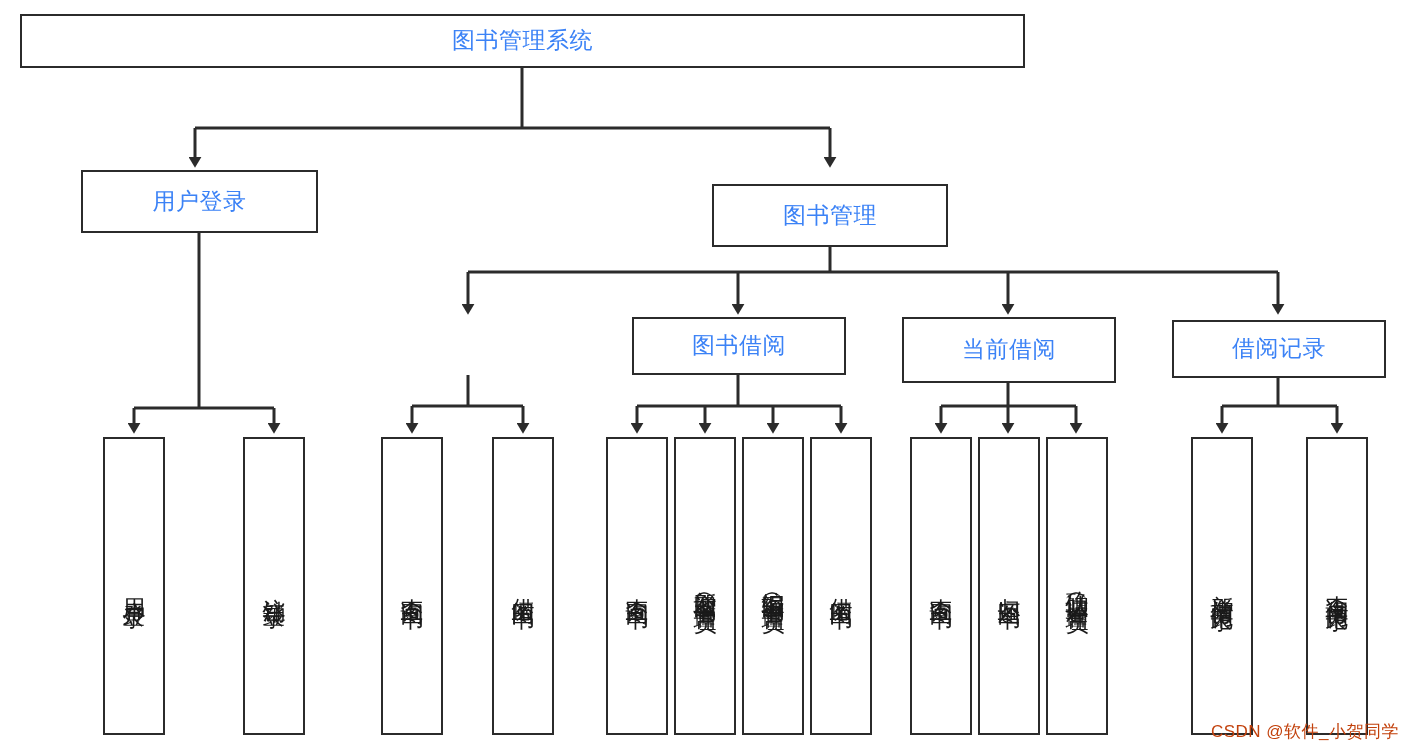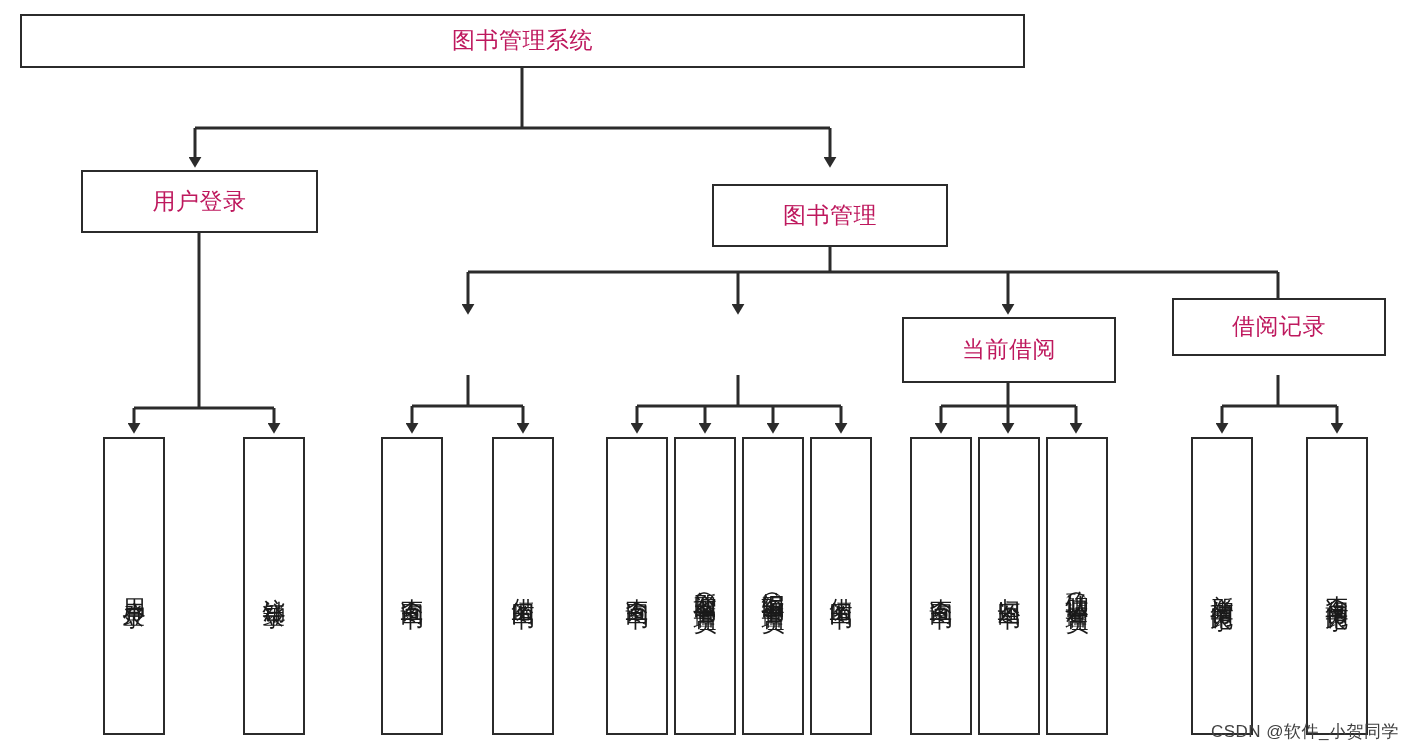--- a/index.html
+++ b/index.html
@@ -35,21 +35,21 @@
     display: flex;
     align-items: center;
     justify-content: center;
     color: #1a1a1a;
   }
   .node-label {
     font-size: 23px;
     line-height: 1.1;
     letter-spacing: 0.5px;
     white-space: nowrap;
-    color: #be185d;
+    color: #3b82f6;
   }
   .leaf-box {
     position: absolute;
     box-sizing: border-box;
     border: 2px solid #2b2b2b;
     background: #ffffff;
     display: flex;
     align-items: center;
     justify-content: center;
     overflow: hidden;
@@ -61,21 +61,21 @@
     letter-spacing: 3px;
     line-height: 1;
     color: #1a1a1a;
     white-space: nowrap;
   }
   .watermark {
     position: absolute;
     right: 6px;
     bottom: 4px;
     font-size: 17px;
-    color: #404040;
+    color: #c2410c;
     white-space: nowrap;
     letter-spacing: 0.5px;
     pointer-events: none;
   }
 </style>
 </head>
 <body>
 
 <div id="diagram-root">
 
@@ -136,26 +136,29 @@
 
   <div class="node-box" style="left:81px; top:170px; width:237px; height:63px;">
     <span class="node-label">用户登录</span>
   </div>
 
   <div class="node-box" style="left:712px; top:184px; width:236px; height:63px;">
     <span class="node-label">图书管理</span>
   </div>
 
 
+  <div class="node-box" style="left:632px; top:317px; width:214px; height:58px;">
+    <span class="node-label">图书借阅</span>
+  </div>
 
   <div class="node-box" style="left:902px; top:317px; width:214px; height:66px;">
     <span class="node-label">当前借阅</span>
   </div>
 
-  <div class="node-box" style="left:1172px; top:298px; width:214px; height:58px;">
+  <div class="node-box" style="left:1172px; top:320px; width:214px; height:58px;">
     <span class="node-label">借阅记录</span>
   </div>
 
   <div class="leaf-box" style="left:103px; top:437px; width:62px; height:298px;">
     <span class="leaf-label">用户登录</span>
   </div>
   <div class="leaf-box" style="left:243px; top:437px; width:62px; height:298px;">
     <span class="leaf-label">注销登录</span>
   </div>
 

